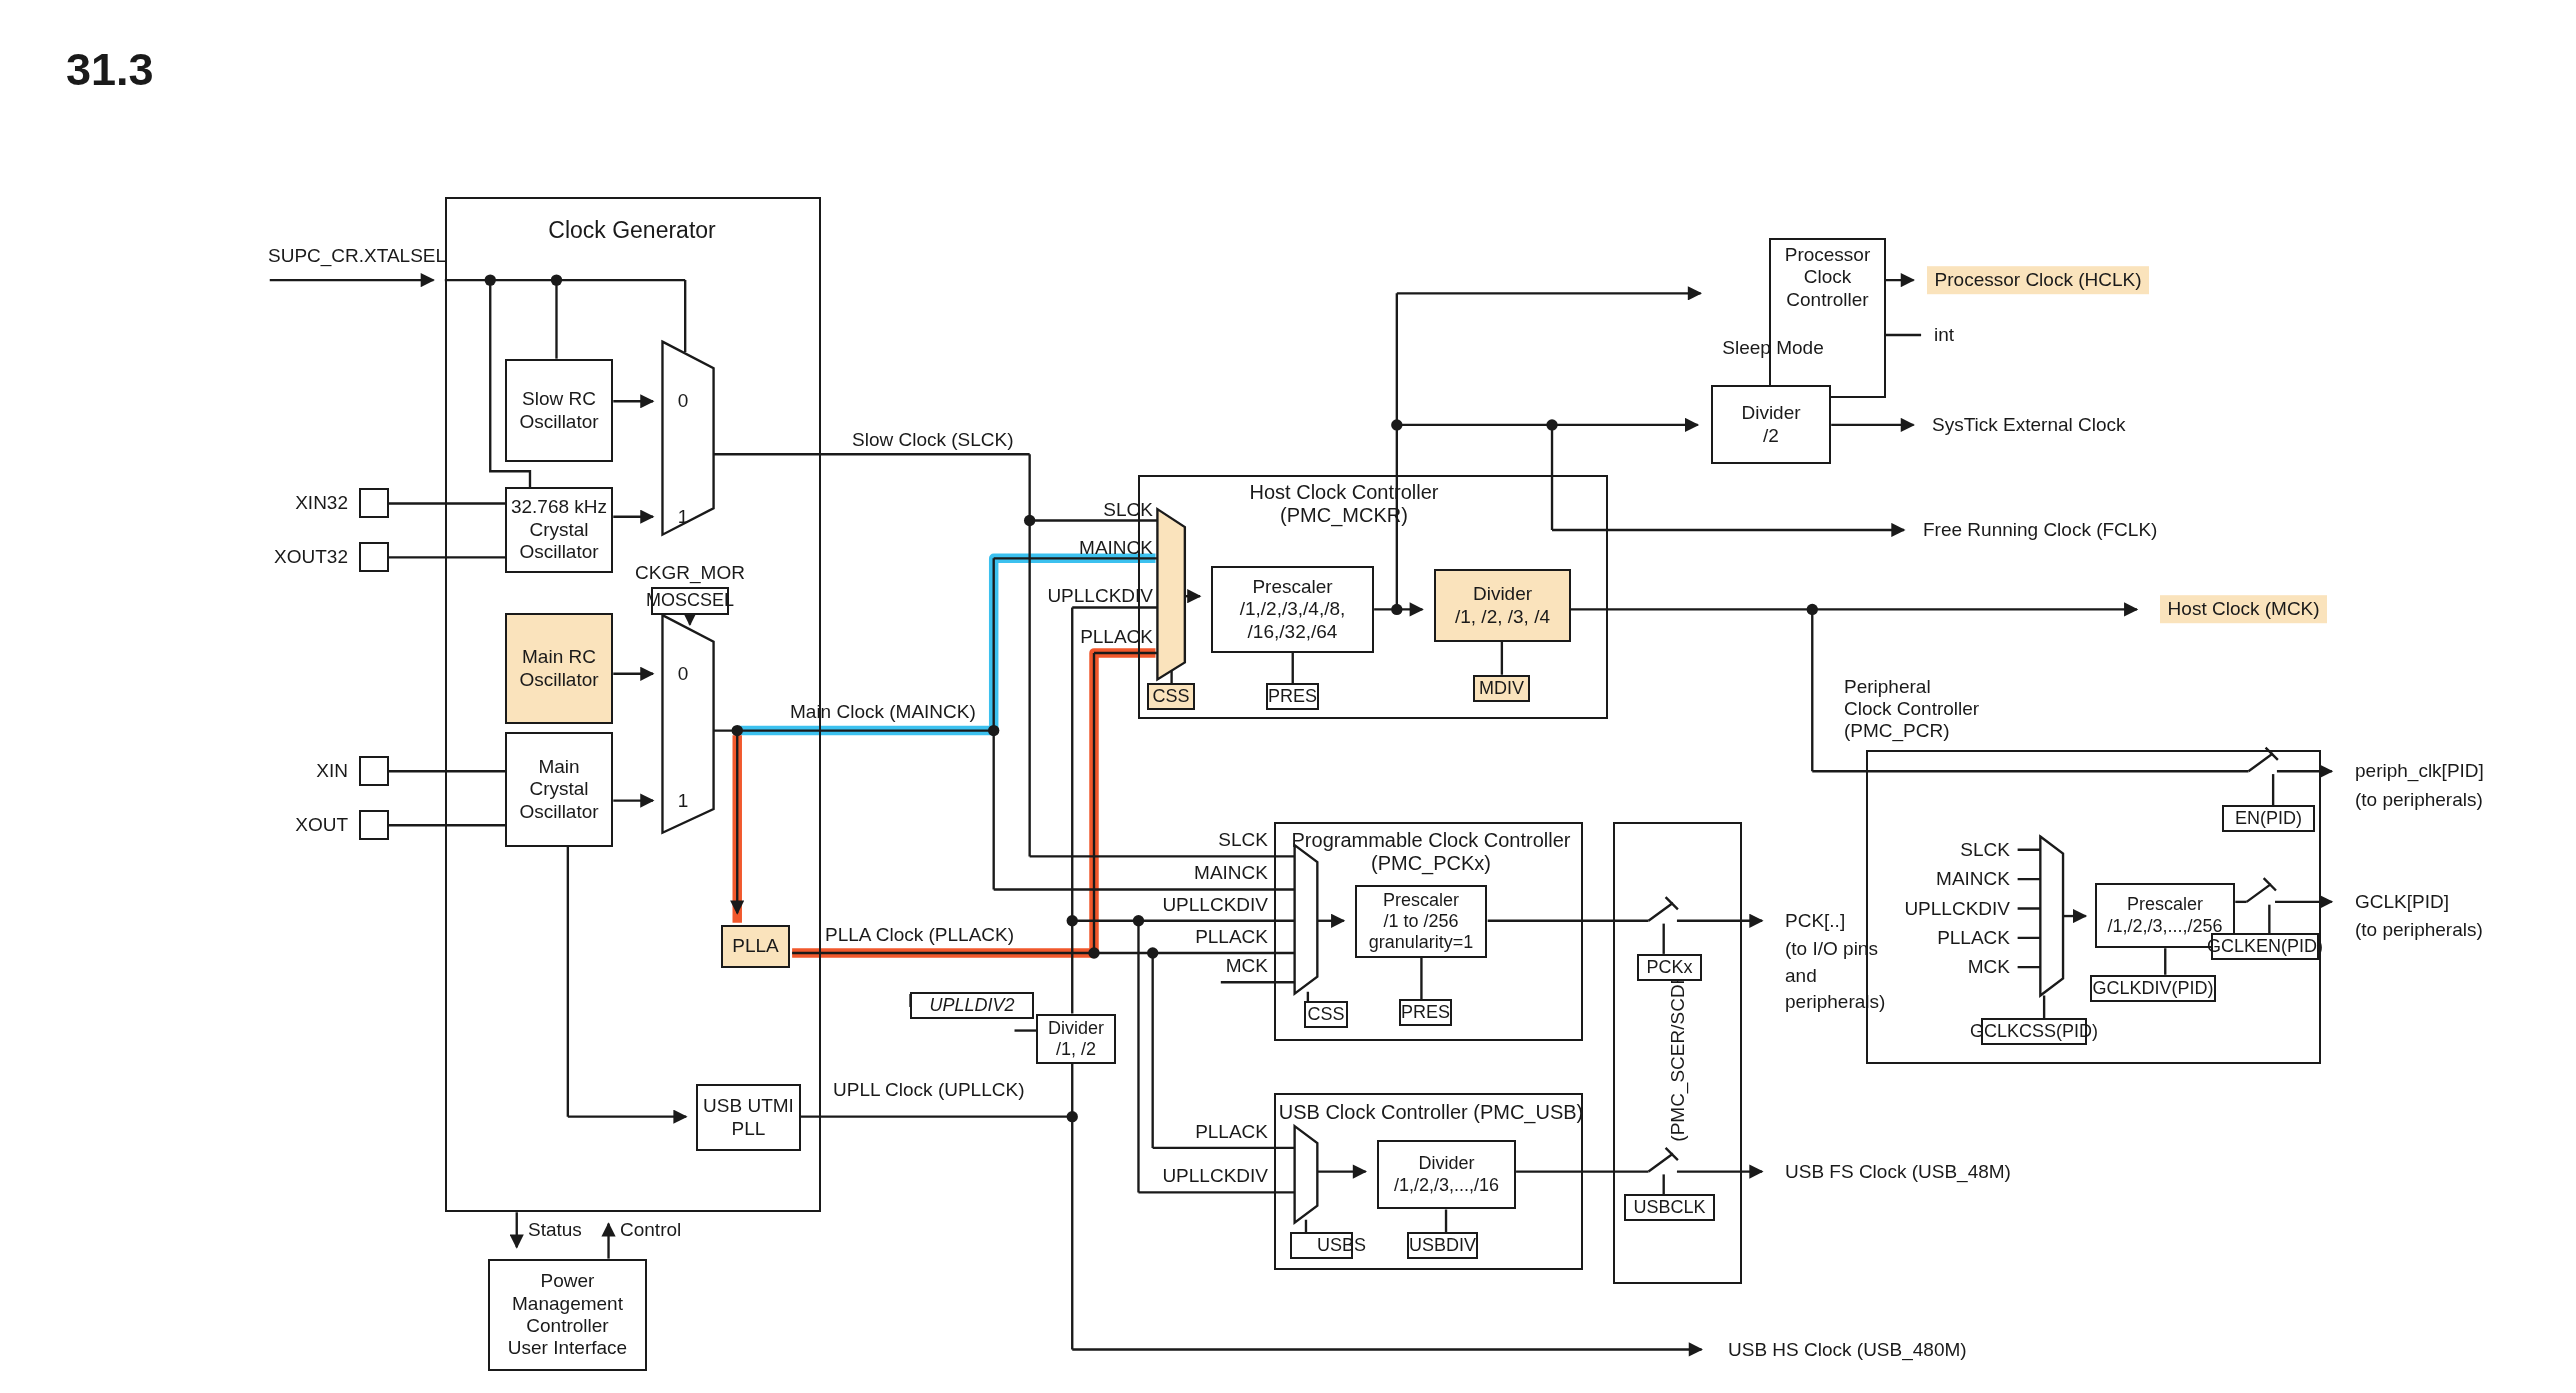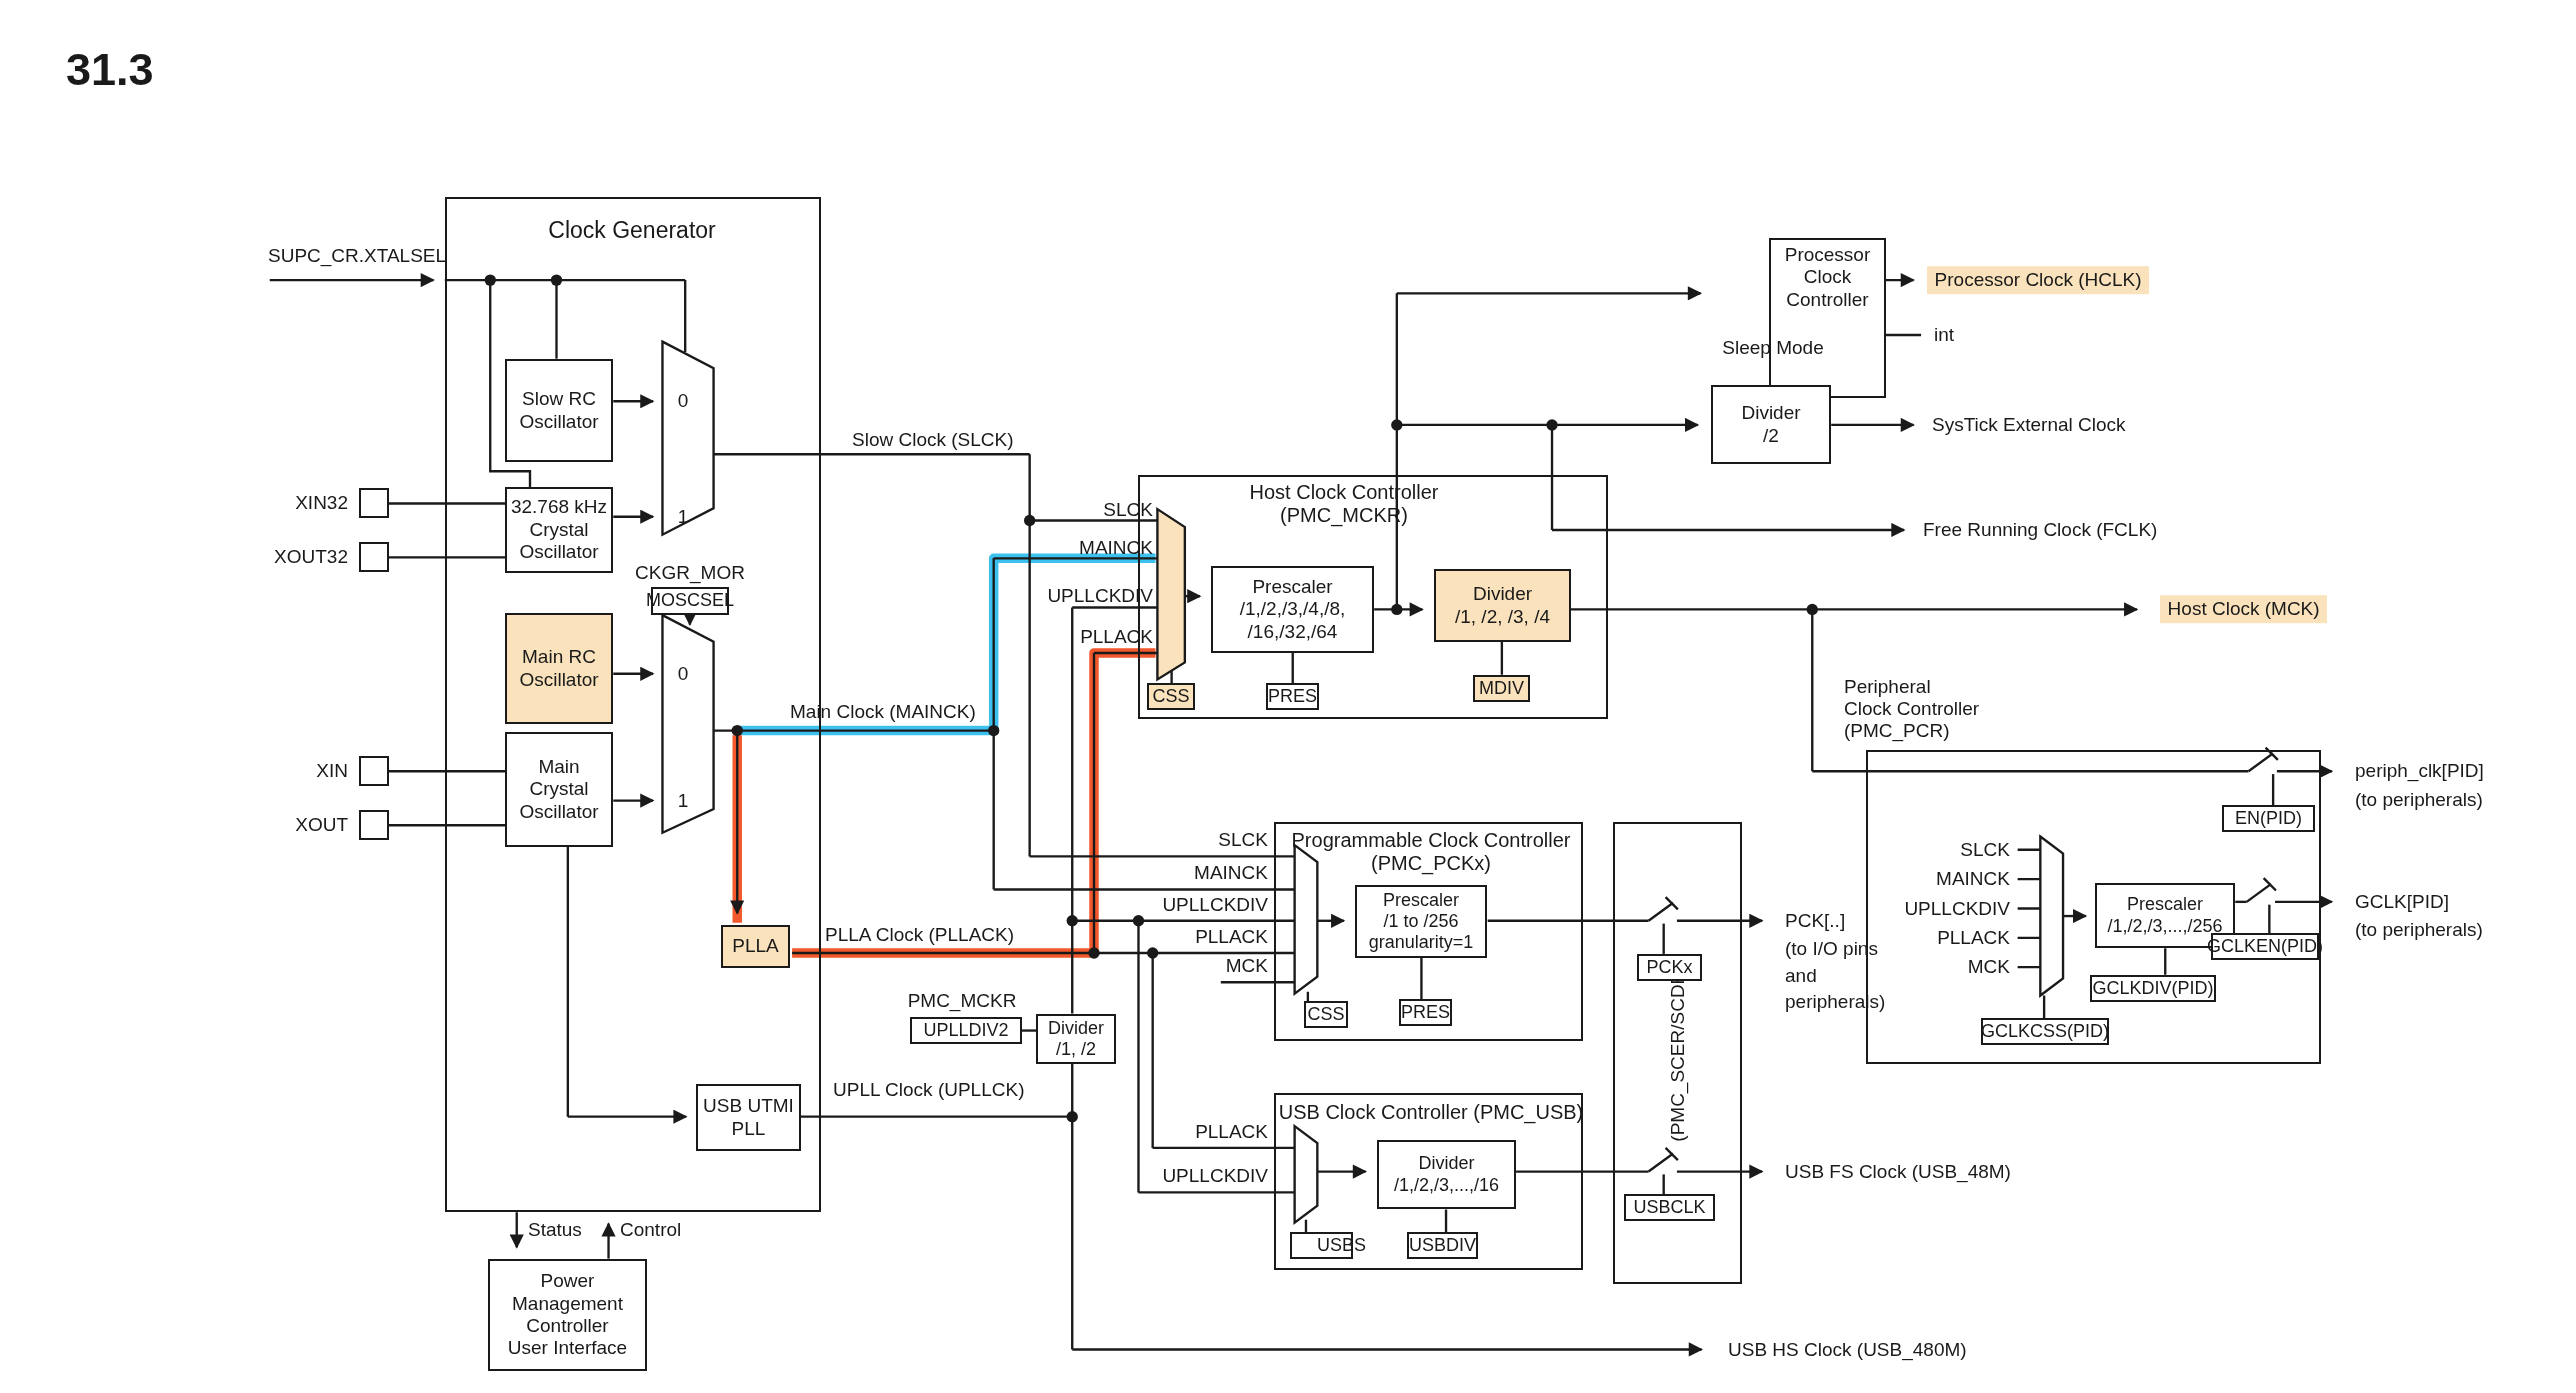--- a/index.html
+++ b/index.html
@@ -195,21 +195,21 @@
   <div class="lbl" style="left:790px;top:712px;">Main Clock (MAINCK)</div>
 
   <div class="box tan" style="left:721px;top:925px;width:69px;height:43px;">PLLA</div>
   <div class="lbl" style="left:825px;top:935px;">PLLA Clock (PLLACK)</div>
 
   <div class="box" style="left:696px;top:1084px;width:105px;height:67px;">USB UTMI
 PLL</div>
   <div class="lbl" style="left:833px;top:1090px;">UPLL Clock (UPLLCK)</div>
 
   <div class="lbl c" style="left:962px;top:1001px;">PMC_MCKR</div>
-  <div class="box reg" style="left:910px;top:1017px;width:112px;height:27.4px;">UPLLDIV2</div>
+  <div class="box reg" style="left:910px;top:992px;width:124px;height:27.4px;font-style:italic;">UPLLDIV2</div>
   <div class="box" style="left:1036px;top:1014px;width:80px;height:50px;font-size:18px;">Divider
 /1, /2</div>
 
   <div class="lbl" style="left:528px;top:1230px;">Status</div>
   <div class="lbl" style="left:620px;top:1230px;">Control</div>
   <div class="box" style="left:488px;top:1259px;width:159px;height:112px;">Power
 Management
 Controller
 User Interface</div>
 
@@ -283,21 +283,21 @@
   <div class="lbl r" style="left:2010px;top:850px;">SLCK</div>
   <div class="lbl r" style="left:2010px;top:879px;">MAINCK</div>
   <div class="lbl r" style="left:2010px;top:909px;">UPLLCKDIV</div>
   <div class="lbl r" style="left:2010px;top:938px;">PLLACK</div>
   <div class="lbl r" style="left:2010px;top:967px;">MCK</div>
   <div class="box" style="left:2095px;top:883px;width:140px;height:65px;font-size:18px;">Prescaler
 /1,/2,/3,...,/256</div>
   <div class="box reg" style="left:2222px;top:805px;width:93px;height:26.5px;">EN(PID)</div>
   <div class="box reg" style="left:2211px;top:933px;width:108px;height:26.5px;">GCLKEN(PID)</div>
   <div class="box reg" style="left:2090px;top:975px;width:126px;height:26.5px;">GCLKDIV(PID)</div>
-  <div class="box reg" style="left:1981px;top:1018px;width:128px;height:26.5px;">GCLKCSS(PID)</div>
+  <div class="box reg" style="left:1981px;top:1018px;width:106px;height:26.5px;">GCLKCSS(PID)</div>
 
   <div class="lbl" style="left:2355px;top:771px;">periph_clk[PID]</div>
   <div class="lbl" style="left:2355px;top:800px;">(to peripherals)</div>
   <div class="lbl" style="left:2355px;top:902px;">GCLK[PID]</div>
   <div class="lbl" style="left:2355px;top:930px;">(to peripherals)</div>
 
 </div>
 
 
 </body></html>

